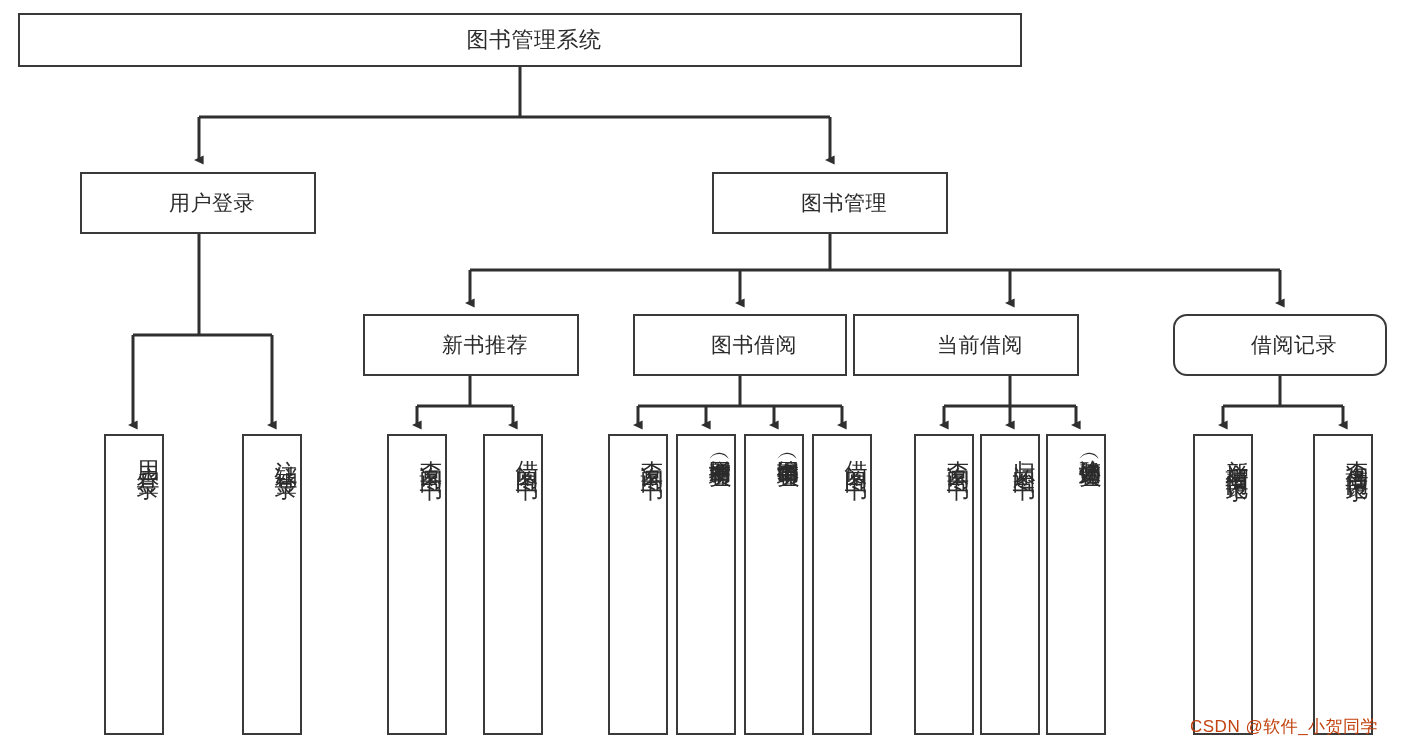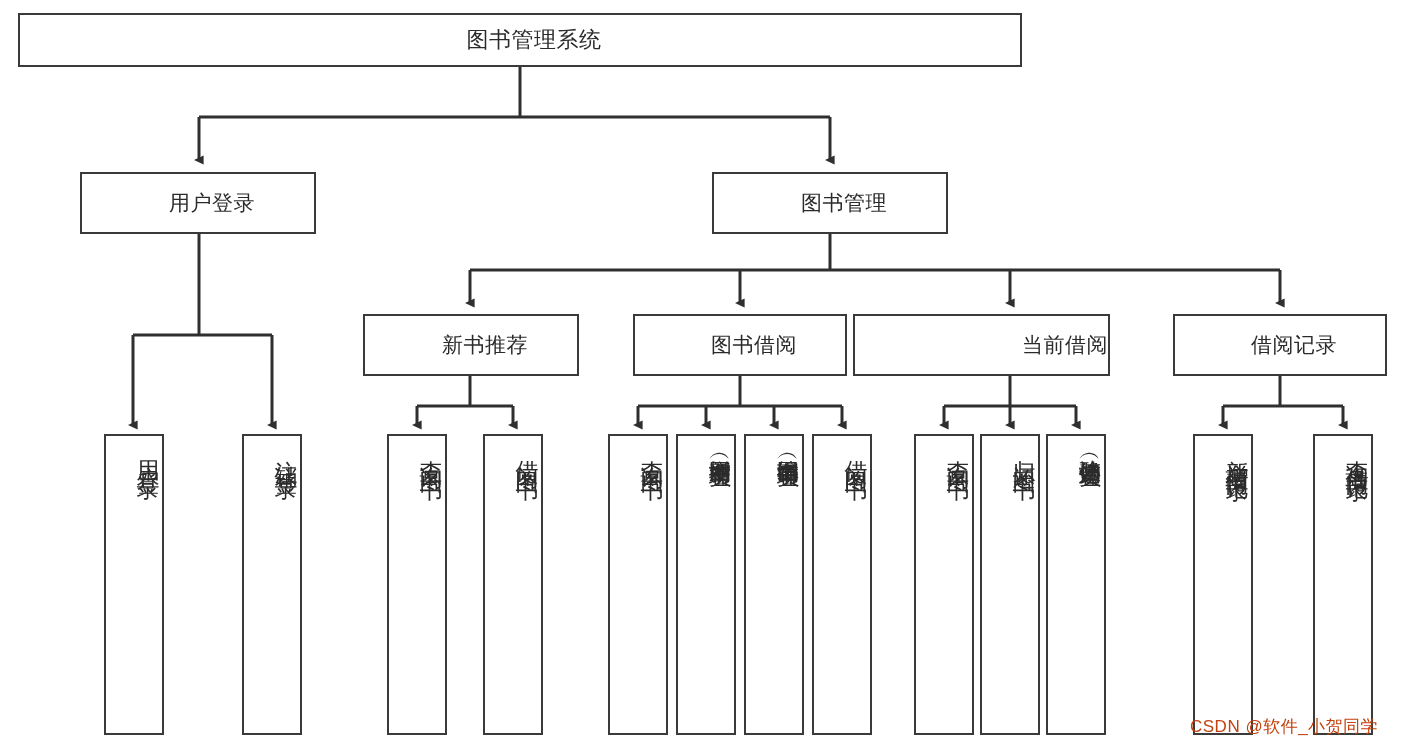--- a/index.html
+++ b/index.html
@@ -137,25 +137,25 @@
   </div>
 
   <div class="node h-node" style="left:363px;top:314px;width:216px;height:62px;">
     <span class="lbl">新书推荐</span>
   </div>
 
   <div class="node h-node" style="left:633px;top:314px;width:214px;height:62px;">
     <span class="lbl">图书借阅</span>
   </div>
 
-  <div class="node h-node" style="left:853px;top:314px;width:257px;height:62px;justify-content:flex-end;">
+  <div class="node h-node" style="left:853px;top:314px;width:226px;height:62px;">
     <span class="lbl">当前借阅</span>
   </div>
 
-  <div class="node h-node" style="left:1173px;top:314px;width:214px;height:62px;">
+  <div class="node h-node" style="left:1173px;top:314px;width:214px;height:62px;border-radius:14px;">
     <span class="lbl">借阅记录</span>
   </div>
 
   <div class="node v-node" style="left:104px;top:434px;width:60px;height:301px;">
     <span class="lbl">用户登录</span>
   </div>
   <div class="node v-node" style="left:242px;top:434px;width:60px;height:301px;">
     <span class="lbl">注销登录</span>
   </div>
 

